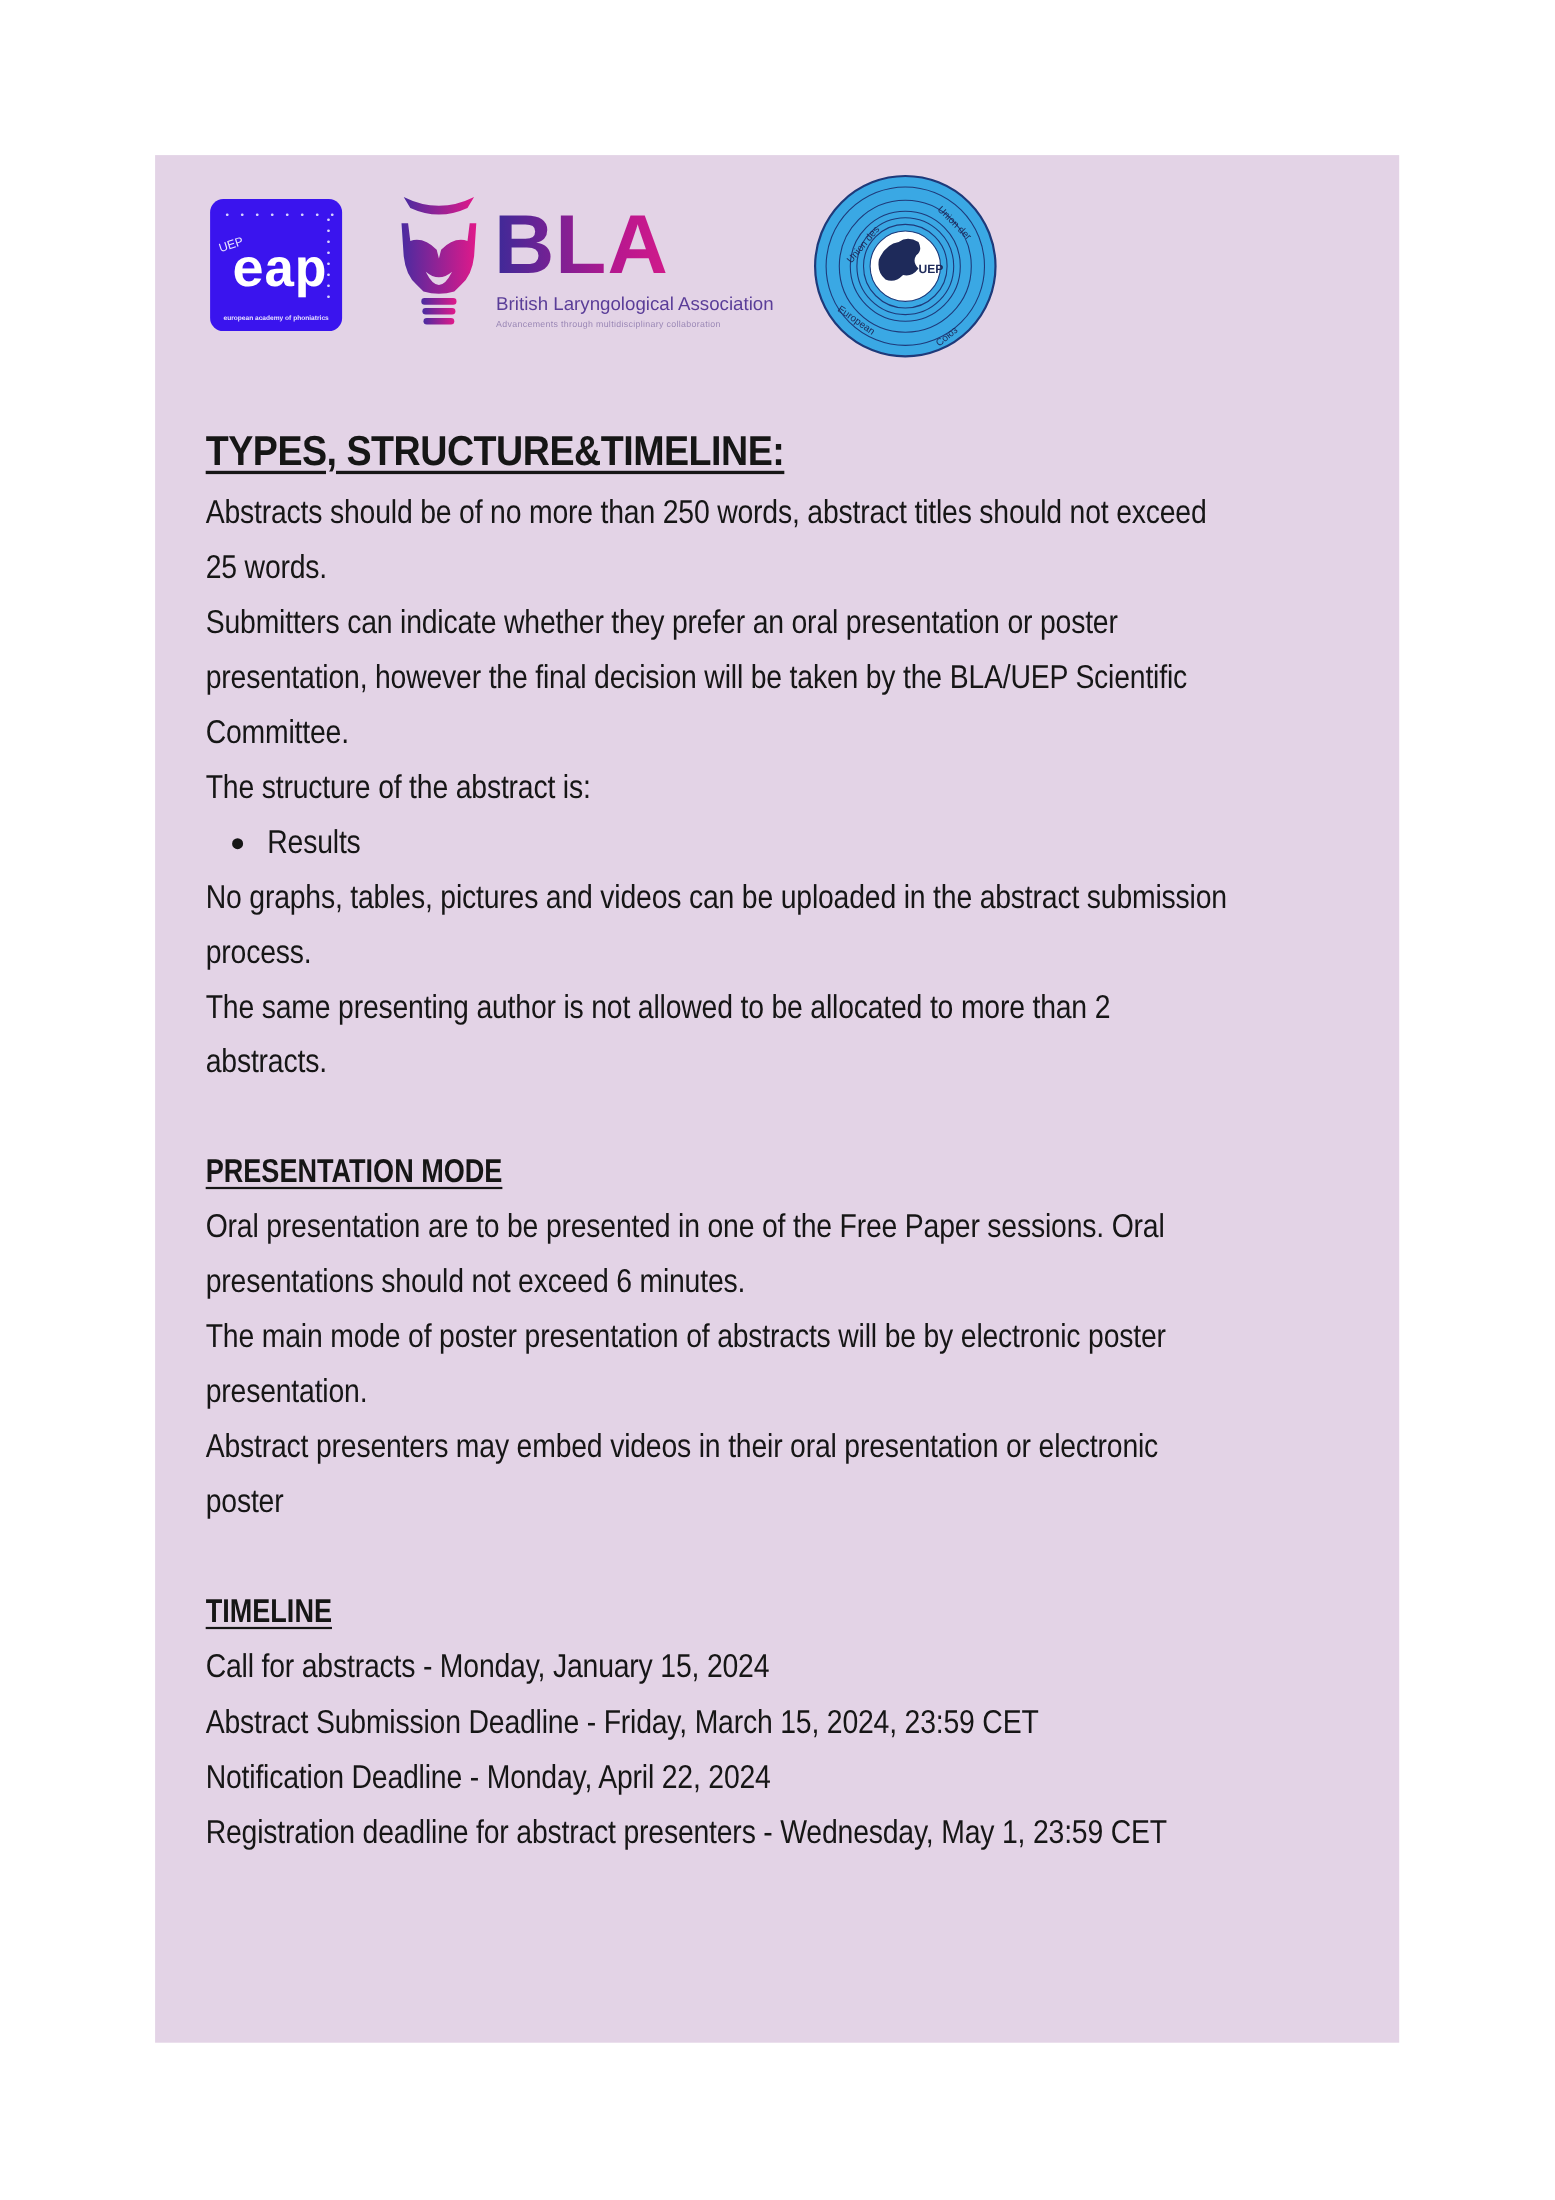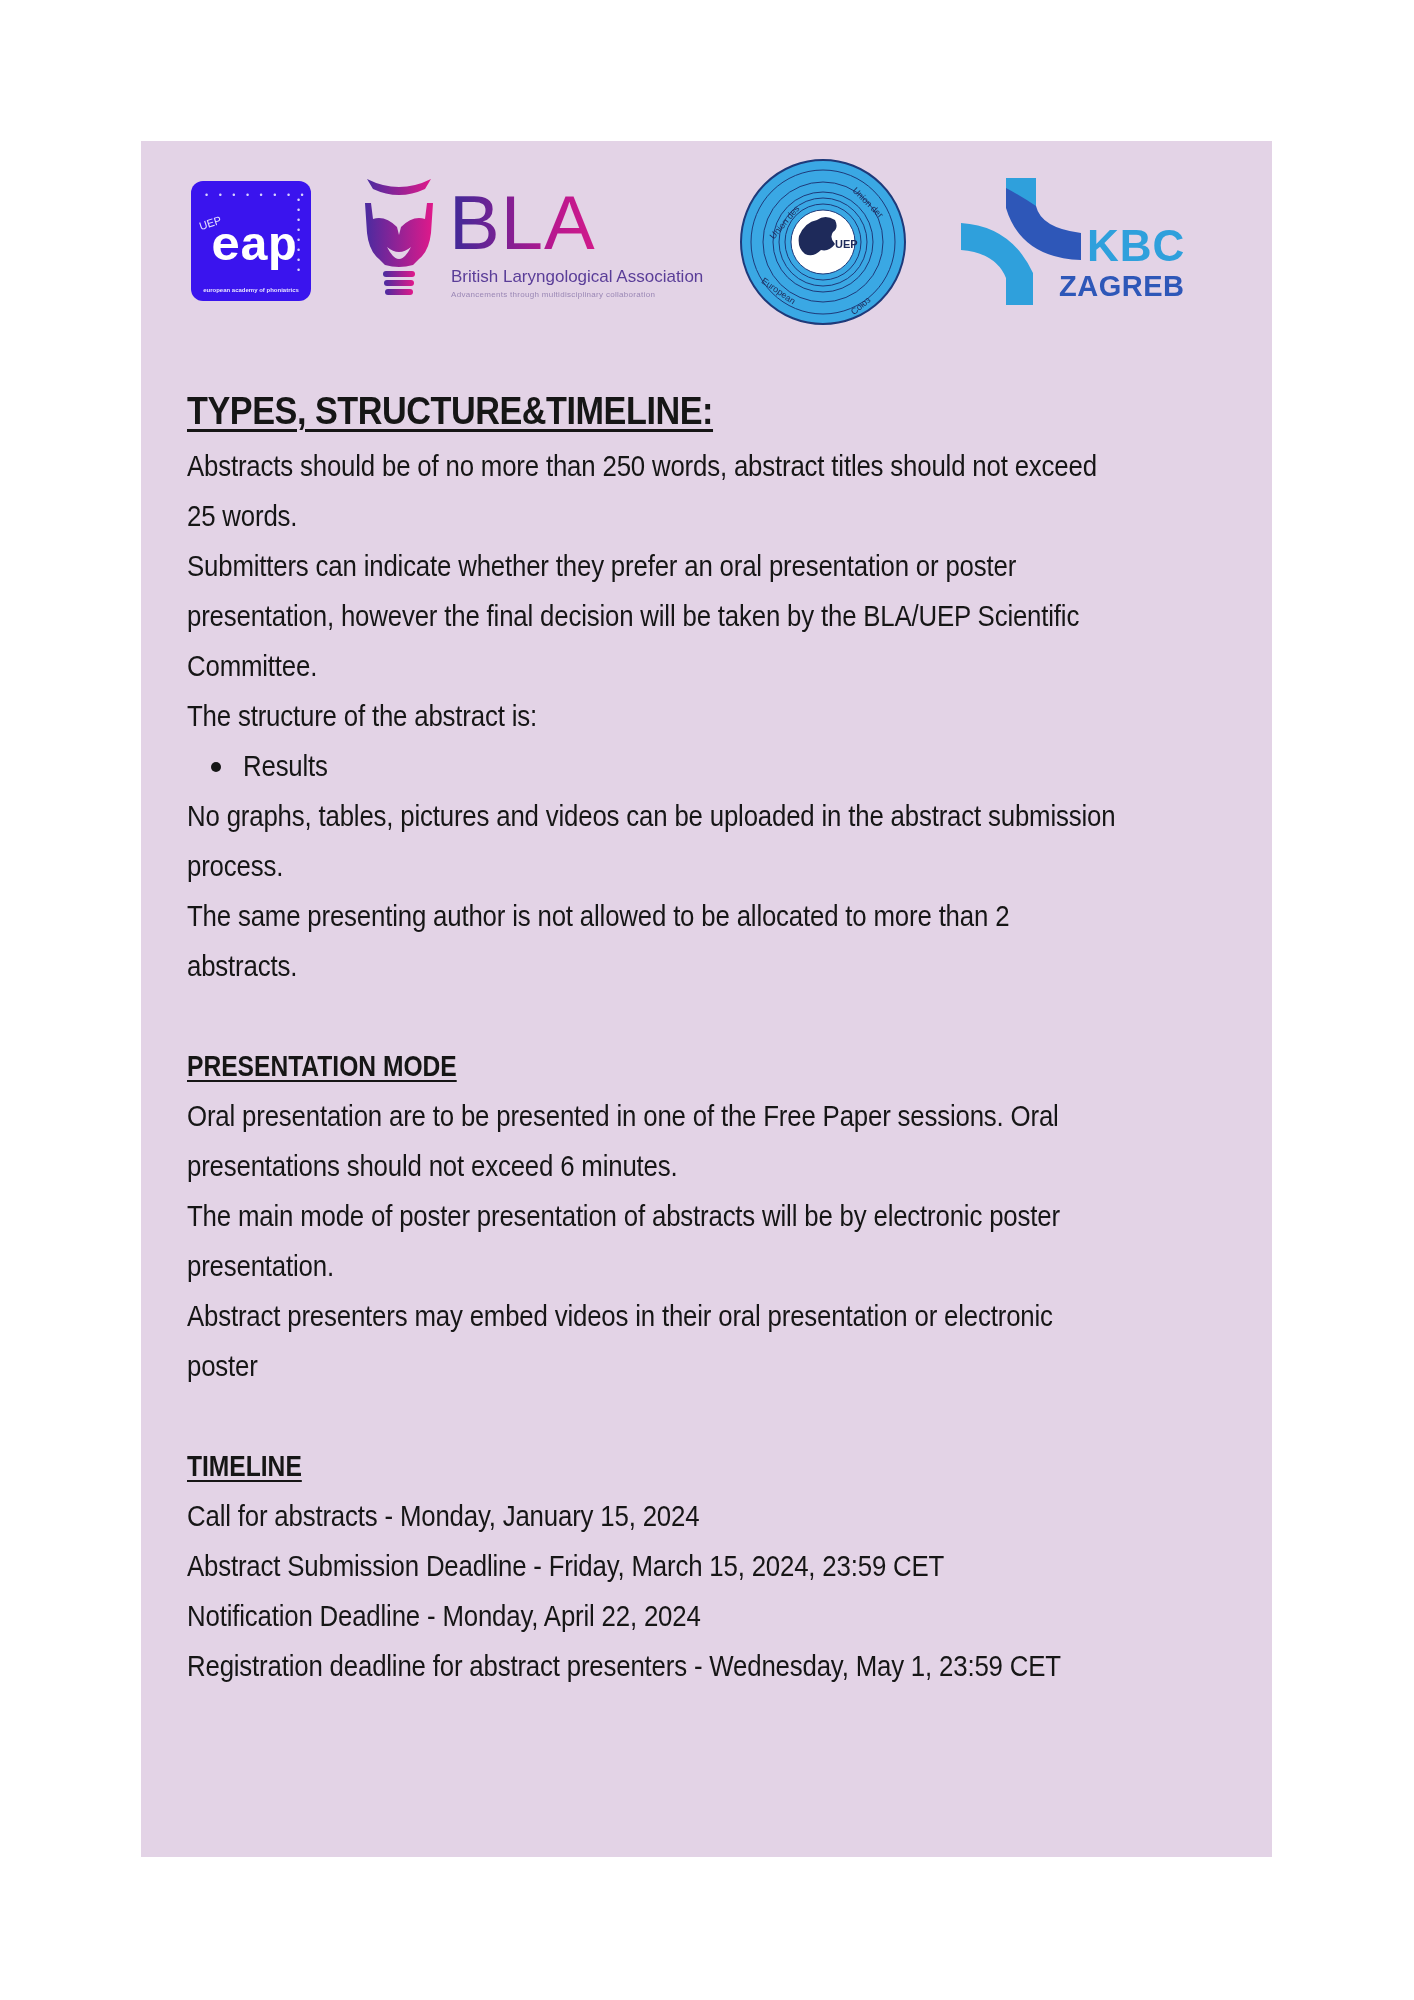--- a/index.html
+++ b/index.html
@@ -25,21 +25,21 @@
   .eap .uep { position: absolute; left: 8px; top: 36px; font-size: 11px; transform: rotate(-18deg); color: #e6e1ff; }
   .eap .word { position: absolute; left: 20px; top: 38px; font-size: 49px; font-weight: bold; letter-spacing: -1px; font-family: Liberation Mono, monospace; }
   .eap .sub { position: absolute; left: 4px; bottom: 8px; width: 112px; text-align: center; font-size: 6px; font-weight: bold; color: #e6e1ff; white-space: nowrap; }
 
   
   .bla { left: 218px; top: 32px; width: 360px; height: 135px; }
   .bla svg { position: absolute; left: 0; top: 0; }
   .bla .letters {
     position: absolute; left: 90px; top: 12px; font-size: 76px; line-height: 76px; letter-spacing: 1px;
     background: linear-gradient(90deg, #3c2a98 0%, #b7178f 70%, #d11a8a 100%);
-    -webkit-background-clip: text; background-clip: text; color: transparent; font-weight: 400;
+    -webkit-background-clip: text; background-clip: text; color: transparent; font-weight: 700;
   }
   .bla .full { position: absolute; left: 92px; top: 94px; font-size: 17px; color: #5a3d98; white-space: nowrap; }
   .bla .tag { position: absolute; left: 92px; top: 117px; font-size: 8px; color: #9a87b5; white-space: nowrap; letter-spacing: 0.3px; }
 
   
   .uep-seal { left: 598px; top: 17px; width: 168px; height: 168px; }
 
   
   .kbc { left: 820px; top: 37px; width: 250px; height: 130px; }
   .kbc .k1 { position: absolute; left: 0; top: 0; }
@@ -112,29 +112,20 @@
         <circle cx="84" cy="84" r="32" fill="#ffffff" stroke="#1e3a7a" stroke-width="1"></circle>
         <path d="M60 78 Q66 64 78 62 Q86 56 96 62 Q100 70 94 74 Q90 80 96 86 Q90 94 82 92 Q74 100 66 96 Q58 90 60 78 Z" fill="#1e2a5a"></path>
         <text x="96" y="90" font-size="11" font-weight="bold" fill="#1e2a5a" font-family="Liberation Sans, sans-serif">UEP</text>
         <text x="20" y="70" font-size="9" fill="#1e2a5a" font-family="Liberation Sans, sans-serif" transform="rotate(-50 40 60)">Union des</text>
         <text x="110" y="40" font-size="9" fill="#1e2a5a" font-family="Liberation Sans, sans-serif" transform="rotate(45 120 40)">Union der</text>
         <text x="20" y="130" font-size="9" fill="#1e2a5a" font-family="Liberation Sans, sans-serif" transform="rotate(35 30 130)">European</text>
         <text x="105" y="150" font-size="9" fill="#1e2a5a" font-family="Liberation Sans, sans-serif" transform="rotate(-40 120 140)">Союз</text>
       </svg>
     </div>
 
-    <div class="logo kbc">
-      <svg class="k1" width="130" height="130" viewBox="0 0 130 130">
-        <path d="M45 0 L75 0 L75 28 Q80 50 120 55 L120 82 Q60 80 45 30 Z" fill="#2e57b8"></path>
-        <path d="M45 0 L75 0 L75 28 Q60 18 45 10 Z" fill="#2fa0dc"></path>
-        <path d="M0 45 Q50 48 72 95 L72 127 L45 127 L45 100 Q35 75 0 72 Z" fill="#2fa0dc"></path>
-      </svg>
-      <span class="kbc-text">KBC</span>
-      <span class="zag">ZAGREB</span>
-    </div>
   </div>
 
   <div class="content">
     <h1 class="h1">TYPES, STRUCTURE&amp;TIMELINE:</h1>
     <div class="line">Abstracts should be of no more than 250 words, abstract titles should not exceed</div>
     <div class="line">25 words.</div>
     <div class="line">Submitters can indicate whether they prefer an oral presentation or poster</div>
     <div class="line">presentation, however the final decision will be taken by the BLA/UEP Scientific</div>
     <div class="line">Committee.</div>
     <div class="line">The structure of the abstract is:</div>

